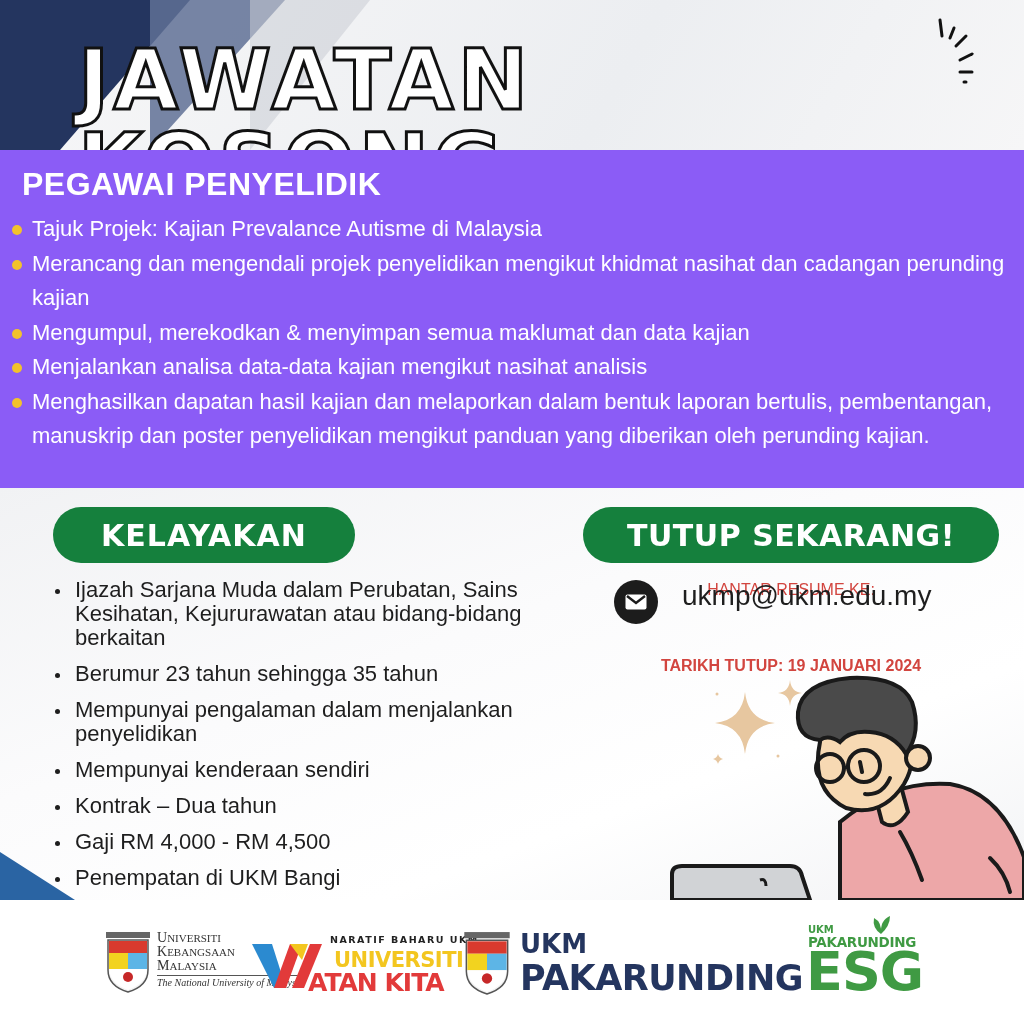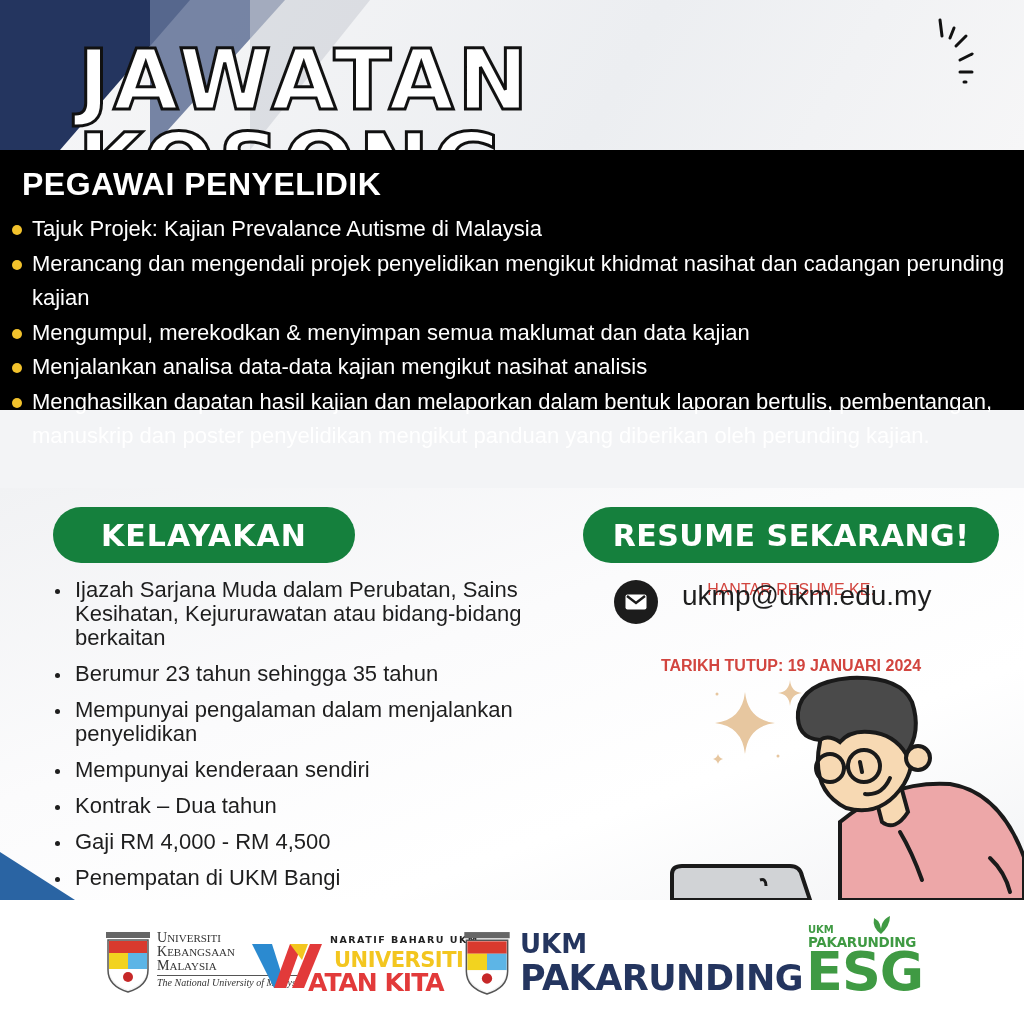--- a/index.html
+++ b/index.html
@@ -14,21 +14,21 @@
   .slash2 { position: absolute; left: 60px; top: 0; width: 0; height: 0;
     border-top: 150px solid #5f7095; border-right: 135px solid transparent; opacity: .85; }
   .slash3 { position: absolute; left: 130px; top: 0; width: 0; height: 0;
     border-top: 150px solid #c9ccd4; border-right: 120px solid transparent; opacity: .55; }
 
   .headline { position: absolute; left: 78px; top: 38px; width: 880px; text-align: left;
     font-family: "DejaVu Sans", sans-serif; font-weight: bold; font-size: 84px; letter-spacing: 4px;
     color: #ffffff; -webkit-text-stroke: 3px #111; line-height: 1; }
   .sparks { position: absolute; left: 928px; top: 16px; width: 60px; height: 70px; }
 
-  .navy { position: absolute; left: 0; top: 150px; width: 1024px; height: 260px; background: #000000; }
+  .navy { position: absolute; left: 0; top: 150px; width: 1024px; height: 338px; background: #8b5cf6; }
   .navy-title { position: absolute; left: 22px; top: 16px; color: #fff; font-size: 32px; font-weight: bold;
     font-family: "Liberation Sans", sans-serif; letter-spacing: .5px; }
   .duties { position: absolute; left: 12px; top: 62px; width: 995px; list-style: none; }
   .duties li { position: relative; padding-left: 20px; color: #fff; font-size: 22px; line-height: 34.5px;
     font-family: "Liberation Sans", sans-serif; }
   .duties .dot { position: absolute; left: 0; top: 13px; width: 10px; height: 10px; border-radius: 50%; background: #f2c22c; }
 
   .lower { position: absolute; left: 0; top: 488px; width: 1024px; height: 412px;
     background: linear-gradient(160deg, #f1f2f4 0%, #fbfbfc 40%, #ffffff 70%, #f2f3f5 100%); }
   .corner-tri { position: absolute; left: 0; top: 852px; width: 0; height: 0;
@@ -116,21 +116,21 @@
 <ul class="quals">
   <li><span class="bullet"></span><span>Ijazah Sarjana Muda dalam Perubatan, Sains Kesihatan, Kejururawatan atau bidang-bidang berkaitan</span></li>
   <li><span class="bullet"></span><span>Berumur 23 tahun sehingga 35 tahun</span></li>
   <li><span class="bullet"></span><span>Mempunyai pengalaman dalam menjalankan penyelidikan</span></li>
   <li><span class="bullet"></span><span>Mempunyai kenderaan sendiri</span></li>
   <li><span class="bullet"></span><span>Kontrak – Dua tahun</span></li>
   <li><span class="bullet"></span><span>Gaji RM 4,000 - RM 4,500</span></li>
   <li><span class="bullet"></span><span>Penempatan di UKM Bangi</span></li>
 </ul>
 
-<div class="pill pill-m">RESUME SEKARANG!</div>
+<div class="pill pill-m">TUTUP SEKARANG!</div>
 <div class="send-label">HANTAR RESUME KE:</div>
 <div class="email-row">
   <span class="mail-icon">
     <svg width="24" height="18" viewBox="0 0 24 18">
         <rect x="1.5" y="1.5" width="21" height="15" rx="2" fill="#fff"></rect>
         <path d="M3 3 L12 10 L21 3" stroke="#1c1c1c" stroke-width="2.4" fill="none"></path>
       </svg>
   </span>
   <span class="email">ukmp@ukm.edu.my</span>
 </div>

